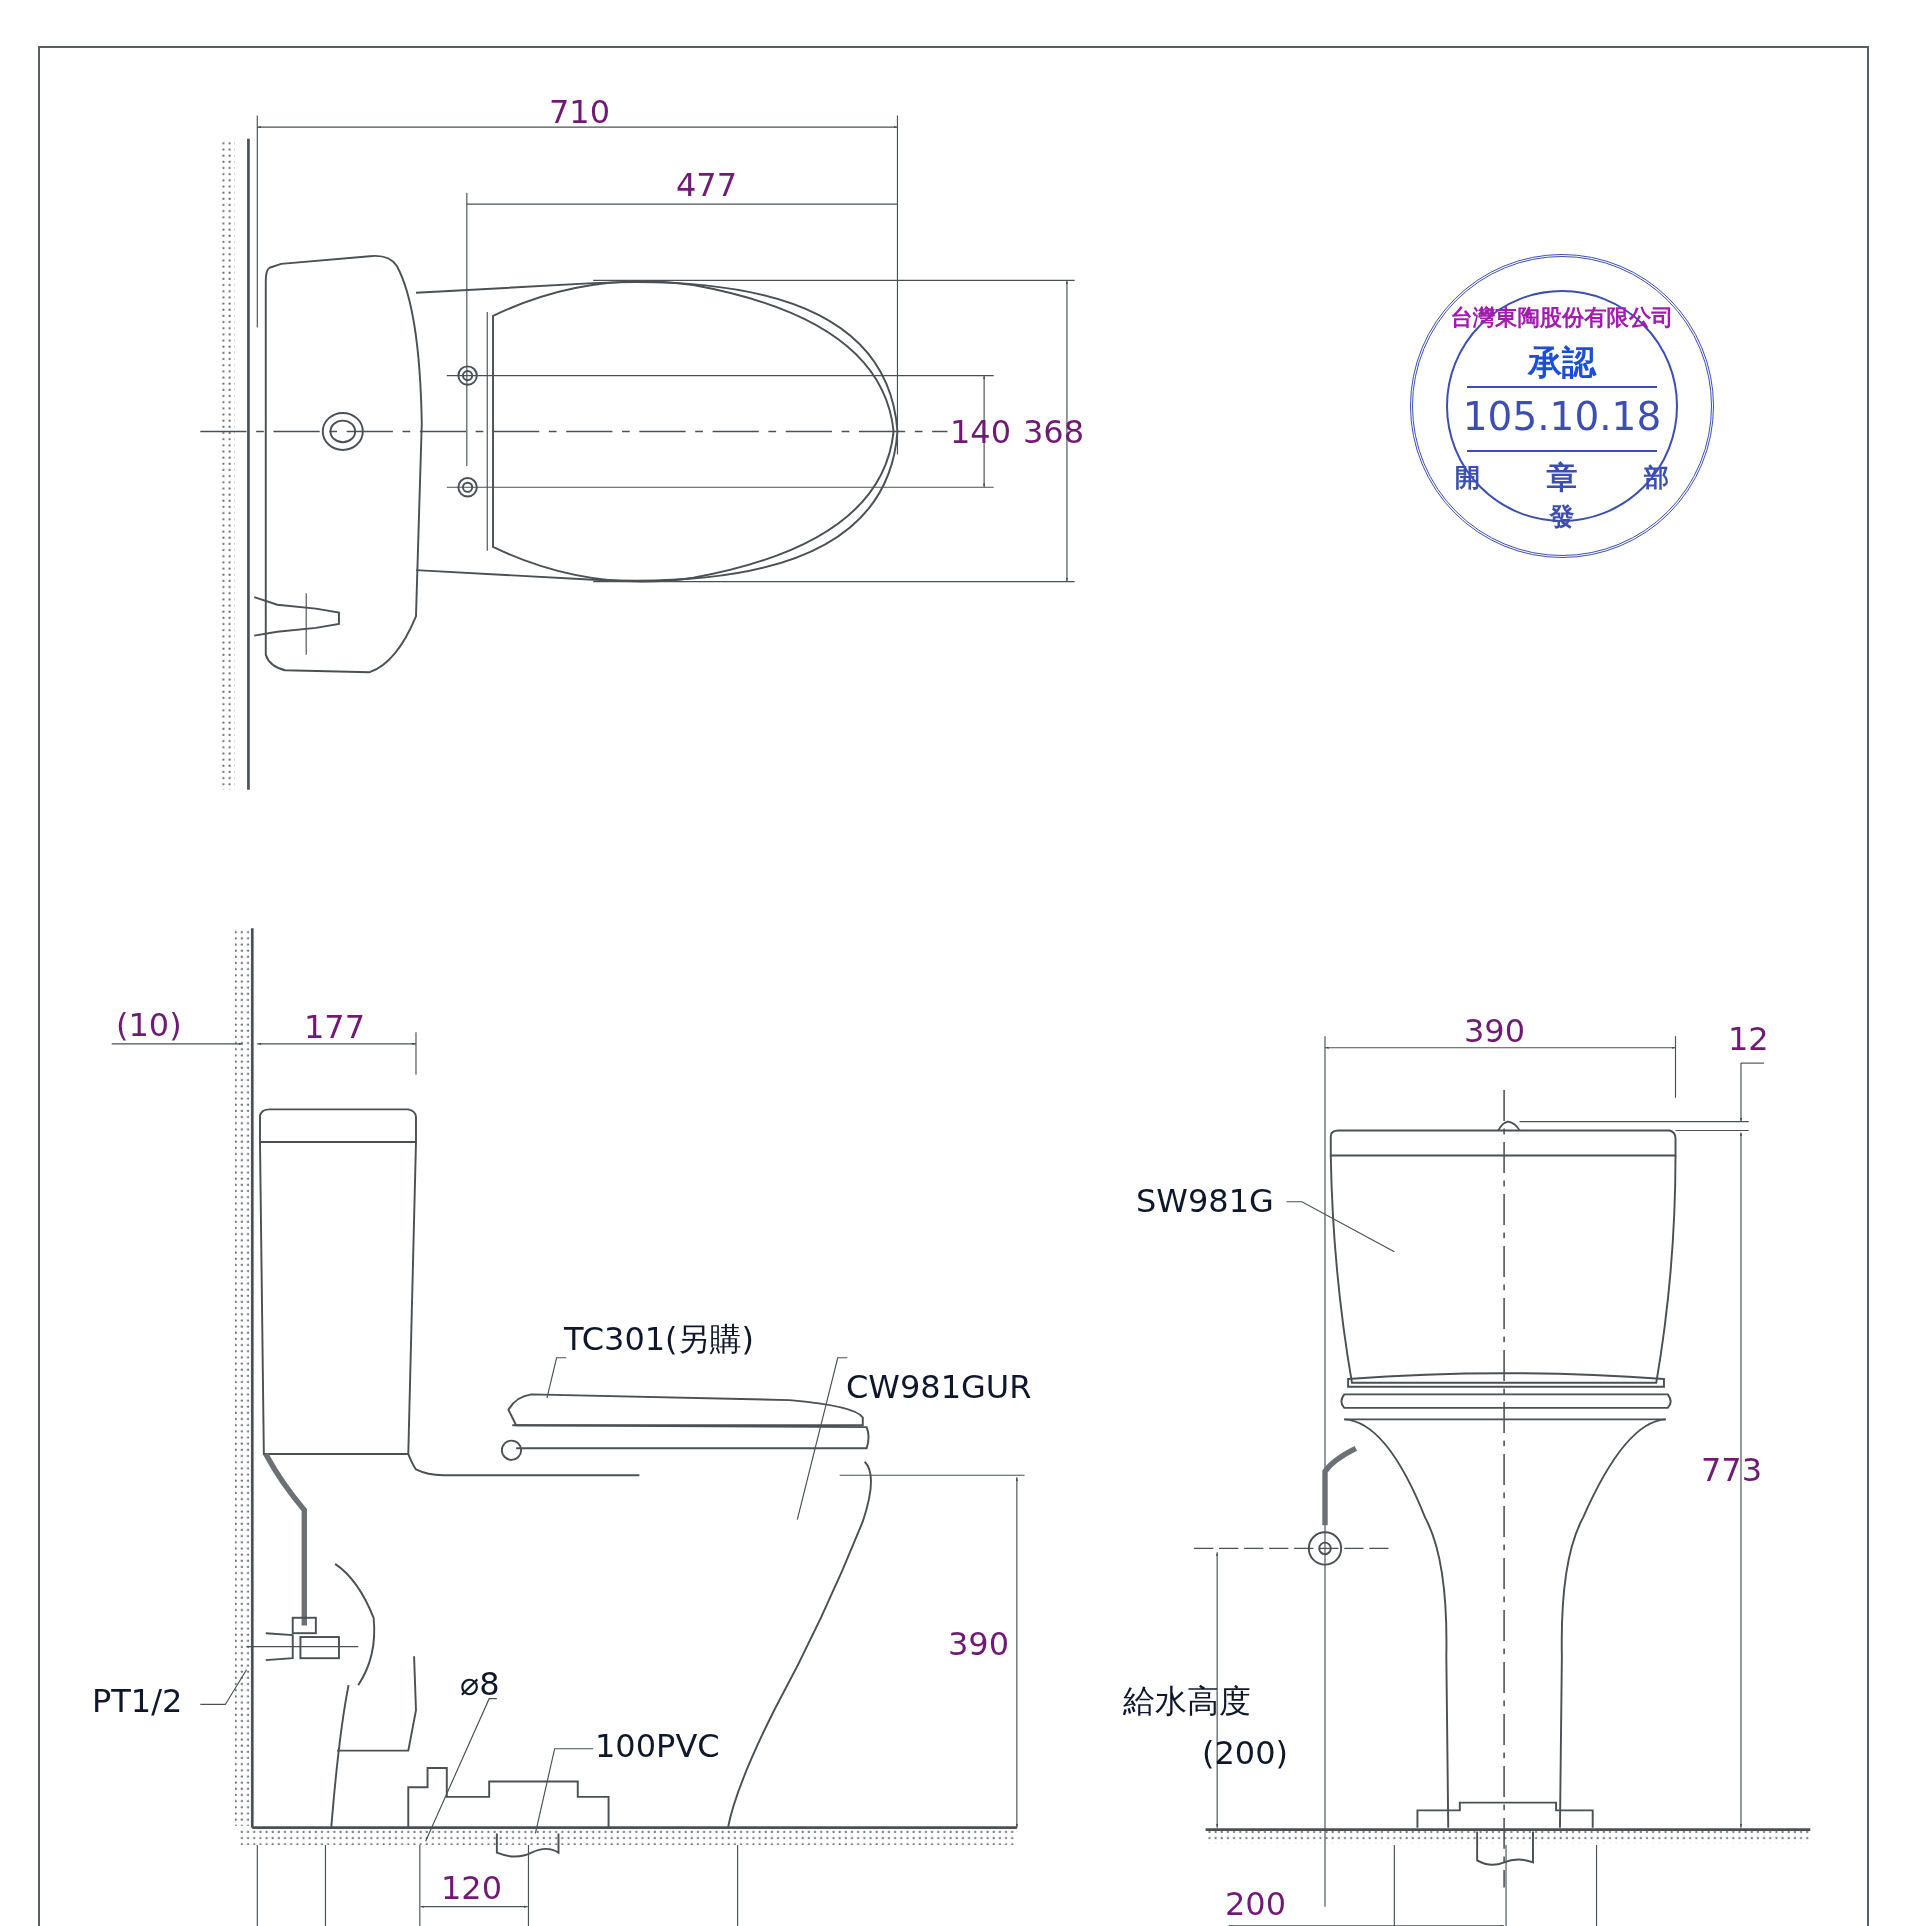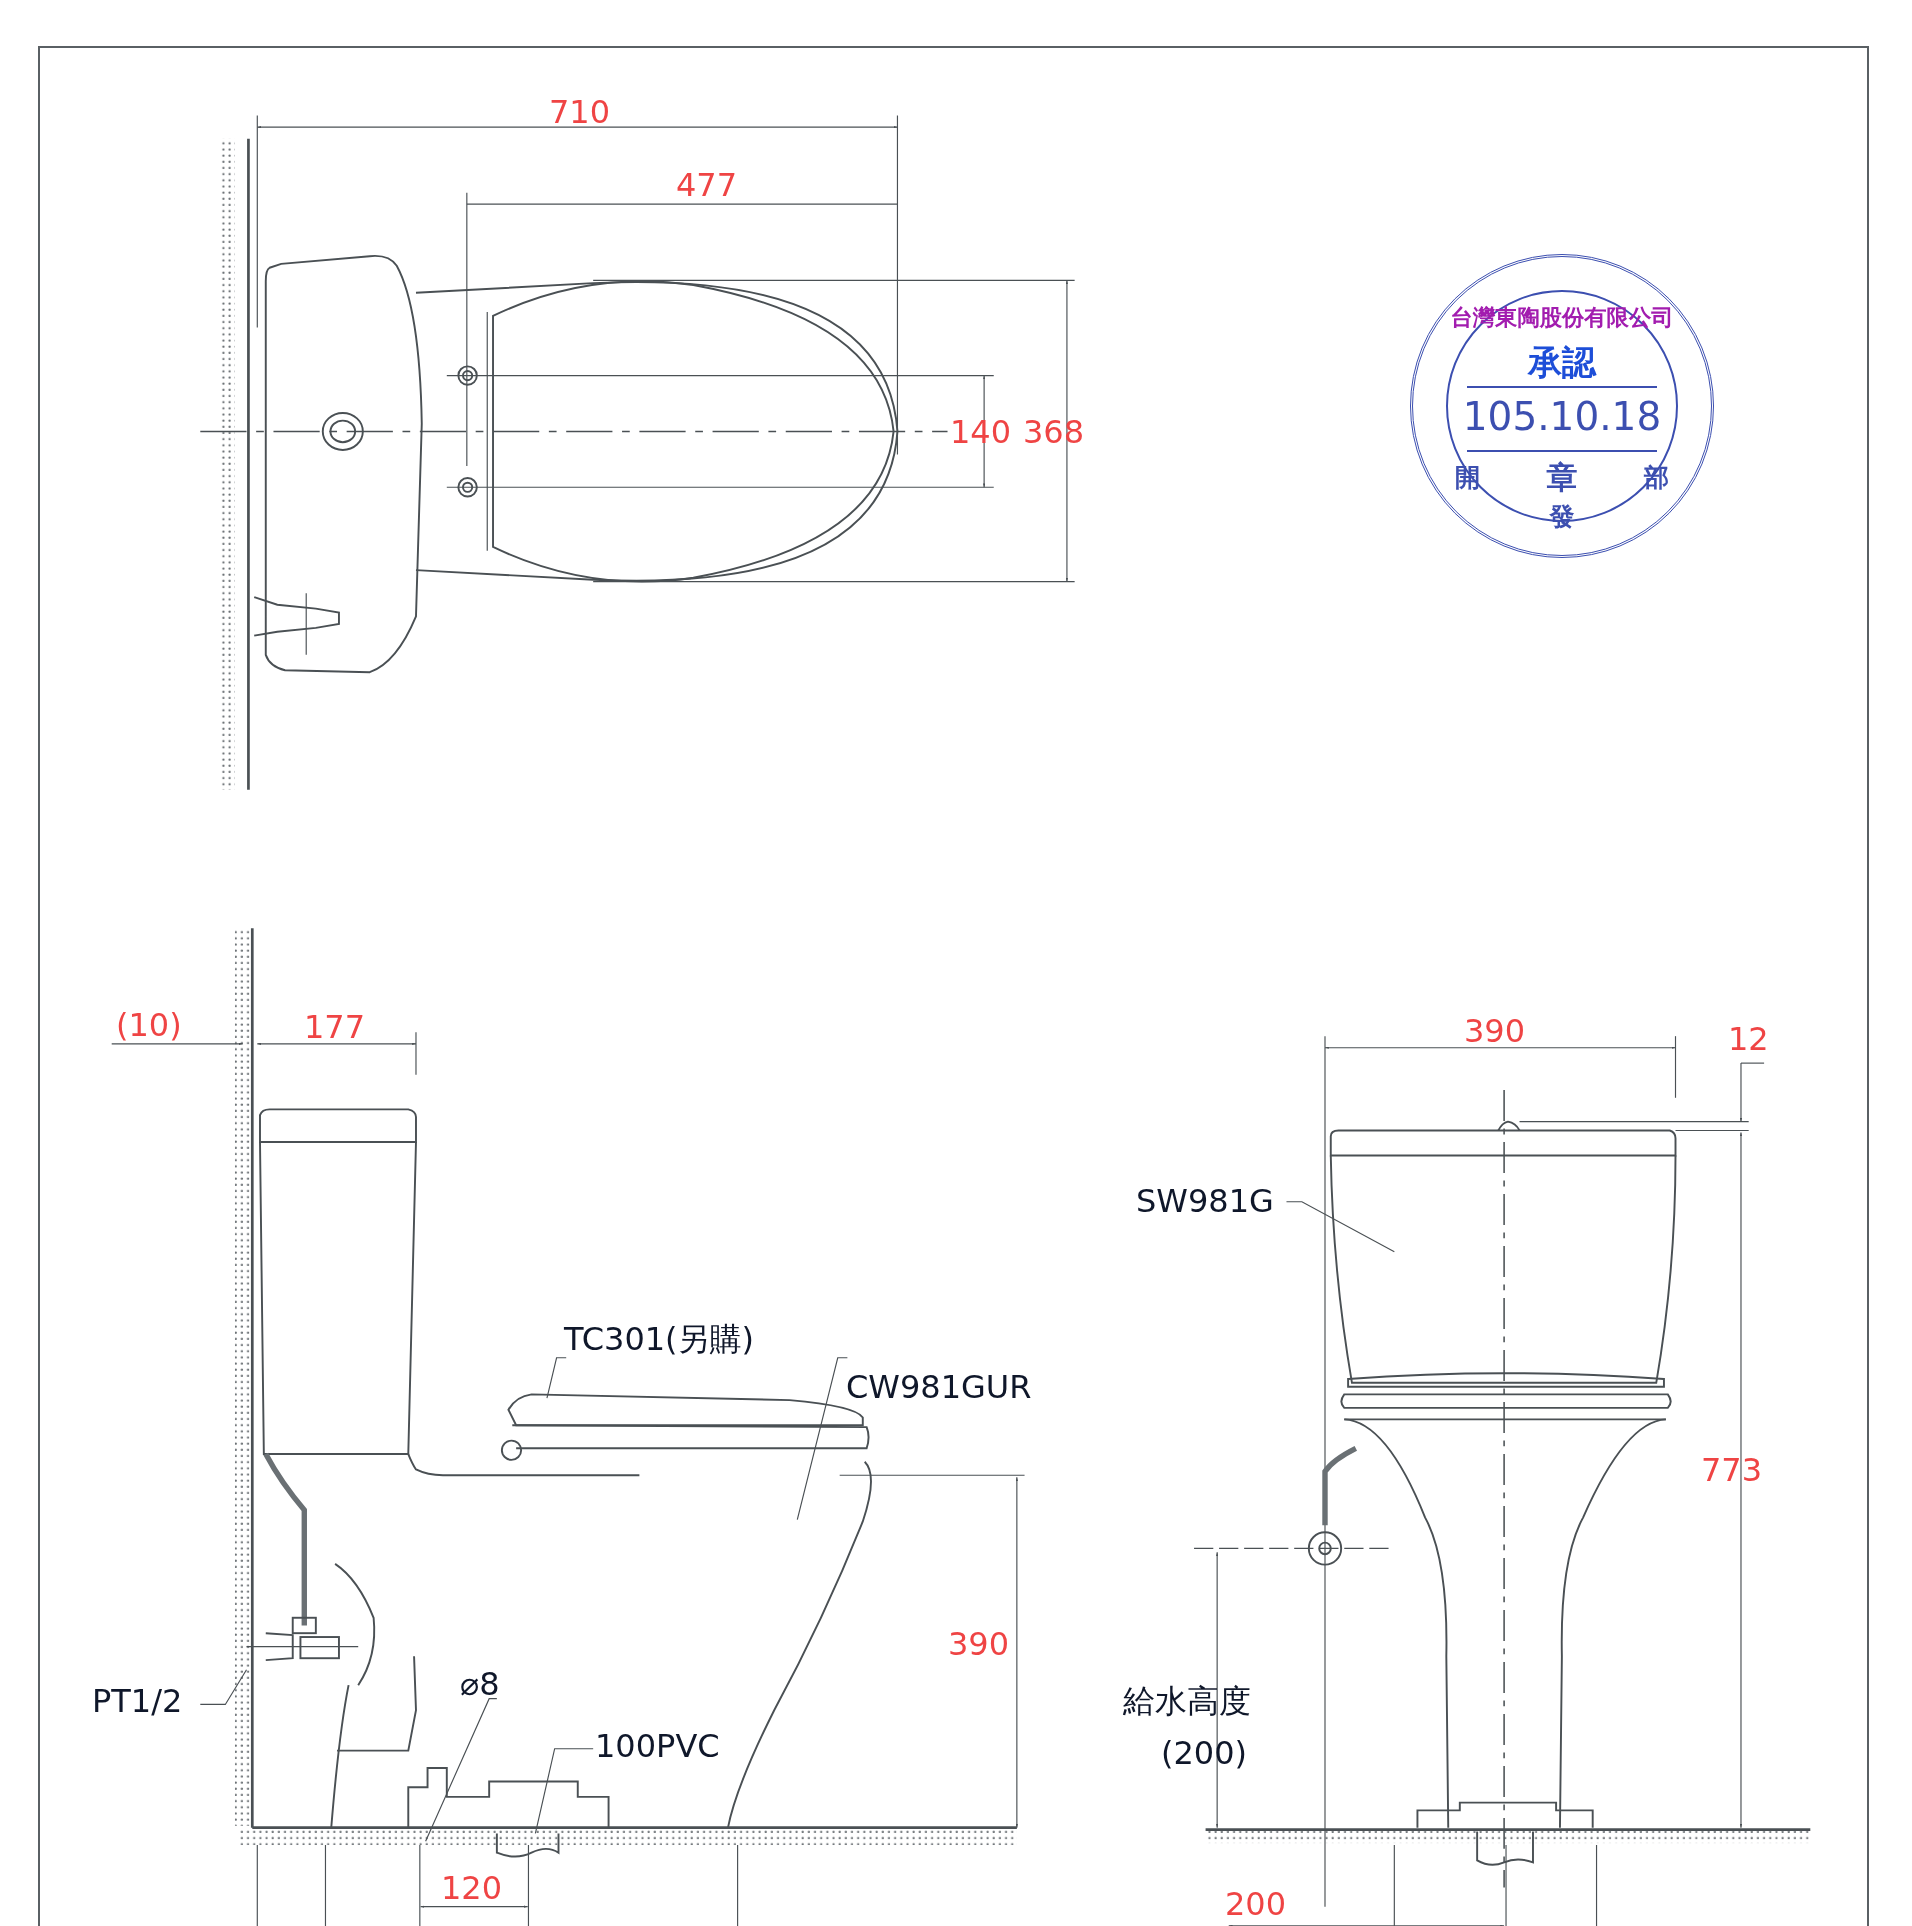--- a/index.html
+++ b/index.html
@@ -1,19 +1,19 @@
 <!DOCTYPE html>
 <html style="font-size:6.2px"><head>
 <meta charset="utf-8">
 <style>
   html,body{margin:0;padding:0;background:#ffffff;}
   body{width:1912px;height:2704px;position:relative;overflow:hidden;font-family:"DejaVu Sans","Liberation Sans",sans-serif;color:#3e4447;}
   .frame{position:absolute;left:38px;top:46px;width:1831px;height:2614px;border:2.7px solid #5a6064;box-sizing:border-box;}
   svg.drawing{position:absolute;left:0;top:0;}
-  .dim{position:absolute;font-size:32px;color:#ef4444;line-height:1;white-space:nowrap;}
+  .dim{position:absolute;font-size:32px;color:#701a75;line-height:1;white-space:nowrap;}
   .lbl{position:absolute;font-size:32px;color:#0f172a;line-height:1;white-space:nowrap;}
   .stamp{position:absolute;border-radius:50%;box-sizing:border-box;}
 </style>
 </head>
 <body>
 
 <div class="frame"></div>
 
 <svg class="drawing" width="1912" height="2704" xmlns="http://www.w3.org/2000/svg" viewBox="0 0 4964 7020">
   <defs>
@@ -165,21 +165,21 @@
 <div class="lbl" style="left:92px;top:1685px;">PT1/2</div>
 <div class="lbl" style="left:460px;top:1668px;">⌀8</div>
 <div class="lbl" style="left:595px;top:1730px;">100PVC</div>
 <div class="dim" style="left:441px;top:1872px;">120</div>
 
 <div class="dim" style="left:1464px;top:1015px;">390</div>
 <div class="dim" style="left:1728px;top:1023px;">12</div>
 <div class="lbl" style="left:1136px;top:1185px;">SW981G</div>
 <div class="dim" style="left:1701px;top:1454px;">773</div>
 <div class="lbl" style="left:1123px;top:1685px;">給水高度</div>
-<div class="lbl" style="left:1161px;top:1737px;">(200)</div>
+<div class="lbl" style="left:1202px;top:1737px;">(200)</div>
 <div class="dim" style="left:1225px;top:1888px;">200</div>
 
 <div class="stamp" style="left:1410px;top:254px;width:304px;height:304px;border:3.9px double #3c4fb0;">
   <div style="position:absolute;left:33px;top:33px;right:33px;bottom:33px;border:2.3px solid #3c4fb0;border-radius:50%;"></div>
   <div style="position:absolute;left:0;right:0;top:46px;text-align:center;font-size:22.3px;color:#a21caf;font-weight:bold;">台灣東陶股份有限公司</div>
   <div style="position:absolute;left:0;right:0;top:83px;text-align:center;font-size:34px;color:#1d4ed8;font-weight:bold;">承認</div>
   <div style="position:absolute;left:54px;right:54px;top:129px;border-top:2.3px solid #3c4fb0;"></div>
   <div style="position:absolute;left:0;right:0;top:137px;text-align:center;font-size:39px;color:#3c4fb0;">105.10.18</div>
   <div style="position:absolute;left:54px;right:54px;top:193px;border-top:2.3px solid #3c4fb0;"></div>
   <div style="position:absolute;left:42px;top:204px;font-size:25px;color:#3c4fb0;font-weight:bold;">開</div>

